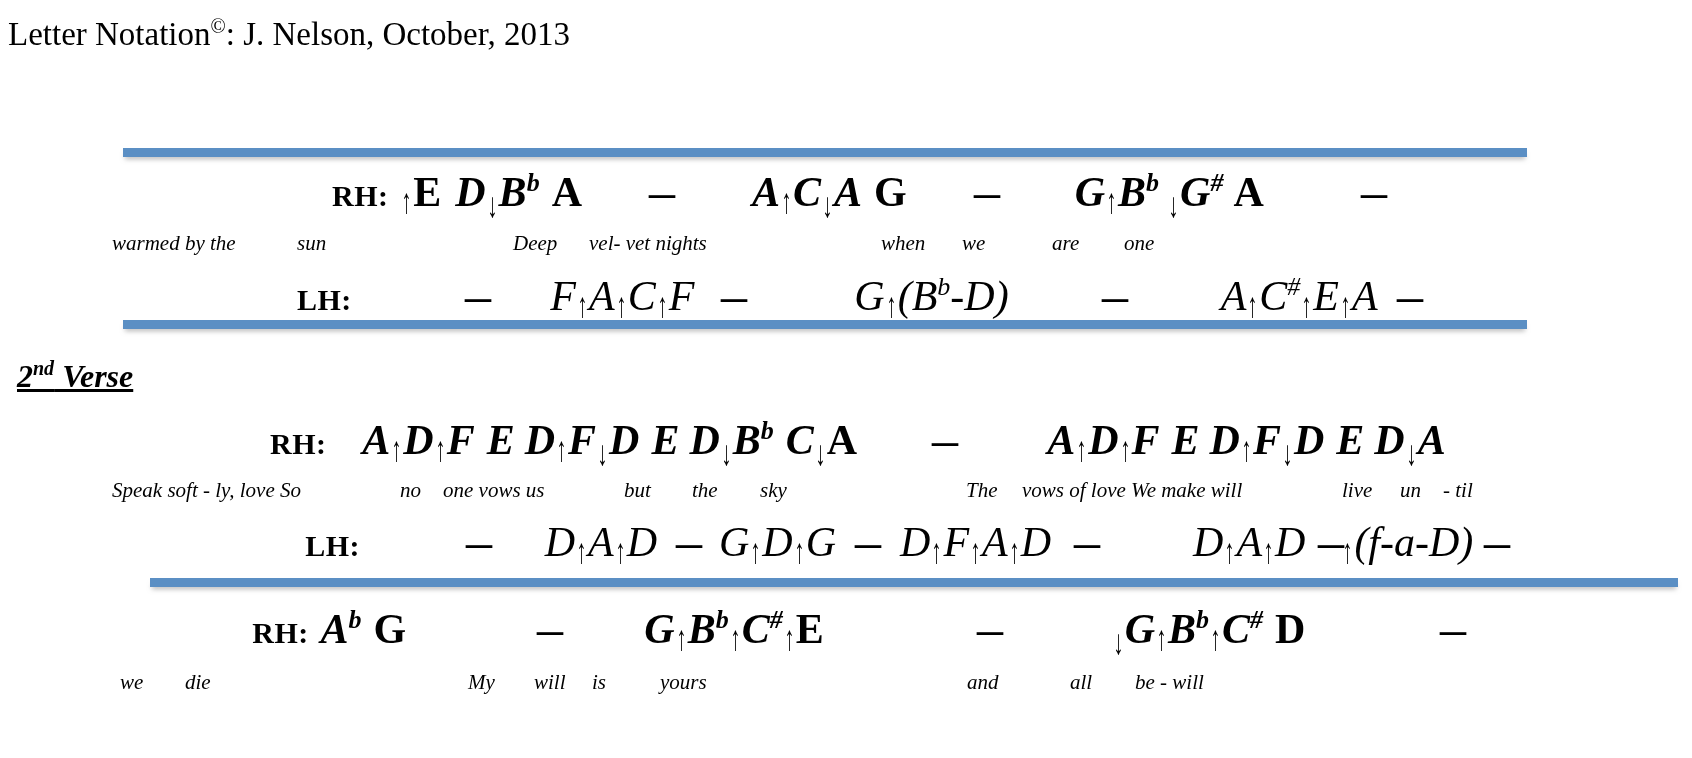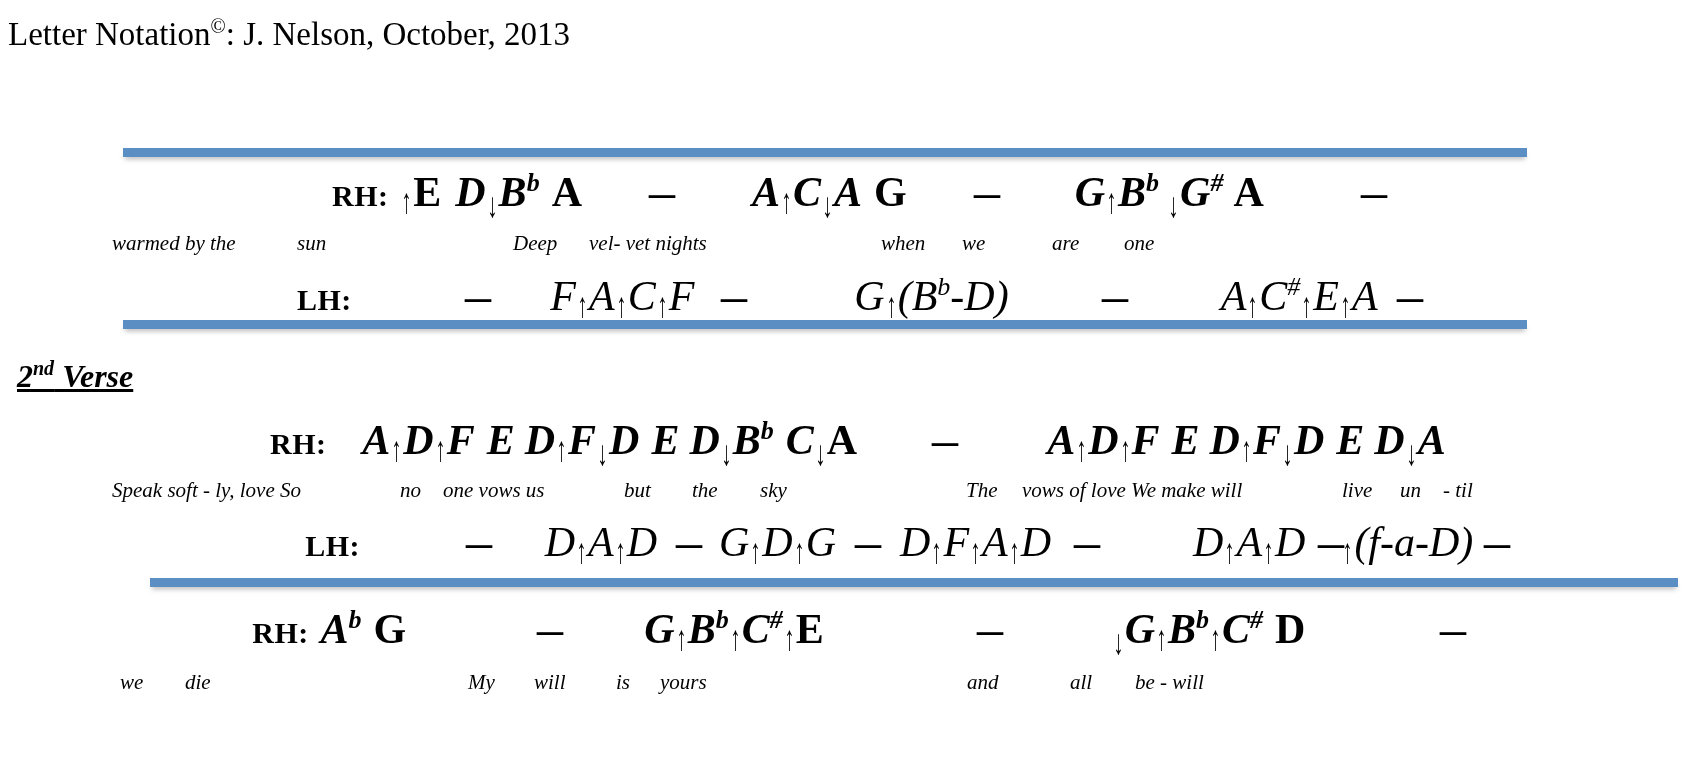--- a/index.html
+++ b/index.html
@@ -188,18 +188,18 @@
 
 <div class="row" id="rh3">
   <span class="hand-label">RH:</span><span class="notes"><span class="n-bi">A<span class="acc">b</span></span><span class="sp" style="width:12px"></span><span class="n-b">G</span><span class="sp" style="width:134px"></span><span class="dash">–</span><span class="sp" style="width:84px"></span><span class="n-bi">G</span><span class="arrow-u">↑</span><span class="n-bi">B<span class="acc">b</span></span><span class="arrow-u">↑</span><span class="n-bi">C<span class="acc">#</span></span><span class="arrow-u">↑</span><span class="n-b">E</span><span class="sp" style="width:156px"></span><span class="dash">–</span><span class="sp" style="width:112px"></span><span class="arrow-d">↓</span><span class="n-bi">G</span><span class="arrow-u">↑</span><span class="n-bi">B<span class="acc">b</span></span><span class="arrow-u">↑</span><span class="n-bi">C<span class="acc">#</span></span><span class="sp" style="width:12px"></span><span class="n-b">D</span><span class="sp" style="width:138px"></span><span class="dash">–</span></span>
 </div>
 
 <div class="lyrics" id="ly3">
   <span class="ly-seg" style="position:absolute;left:120px">we</span>
   <span class="ly-seg" style="position:absolute;left:185px">die</span>
   <span class="ly-seg" style="position:absolute;left:468px">My</span>
   <span class="ly-seg" style="position:absolute;left:534px">will</span>
-  <span class="ly-seg" style="position:absolute;left:616px">is</span>
+  <span class="ly-seg" style="position:absolute;left:592px">is</span>
   <span class="ly-seg" style="position:absolute;left:660px">yours</span>
   <span class="ly-seg" style="position:absolute;left:967px">and</span>
   <span class="ly-seg" style="position:absolute;left:1070px">all</span>
   <span class="ly-seg" style="position:absolute;left:1135px">be - will</span>
 </div>
 
 </body></html>

